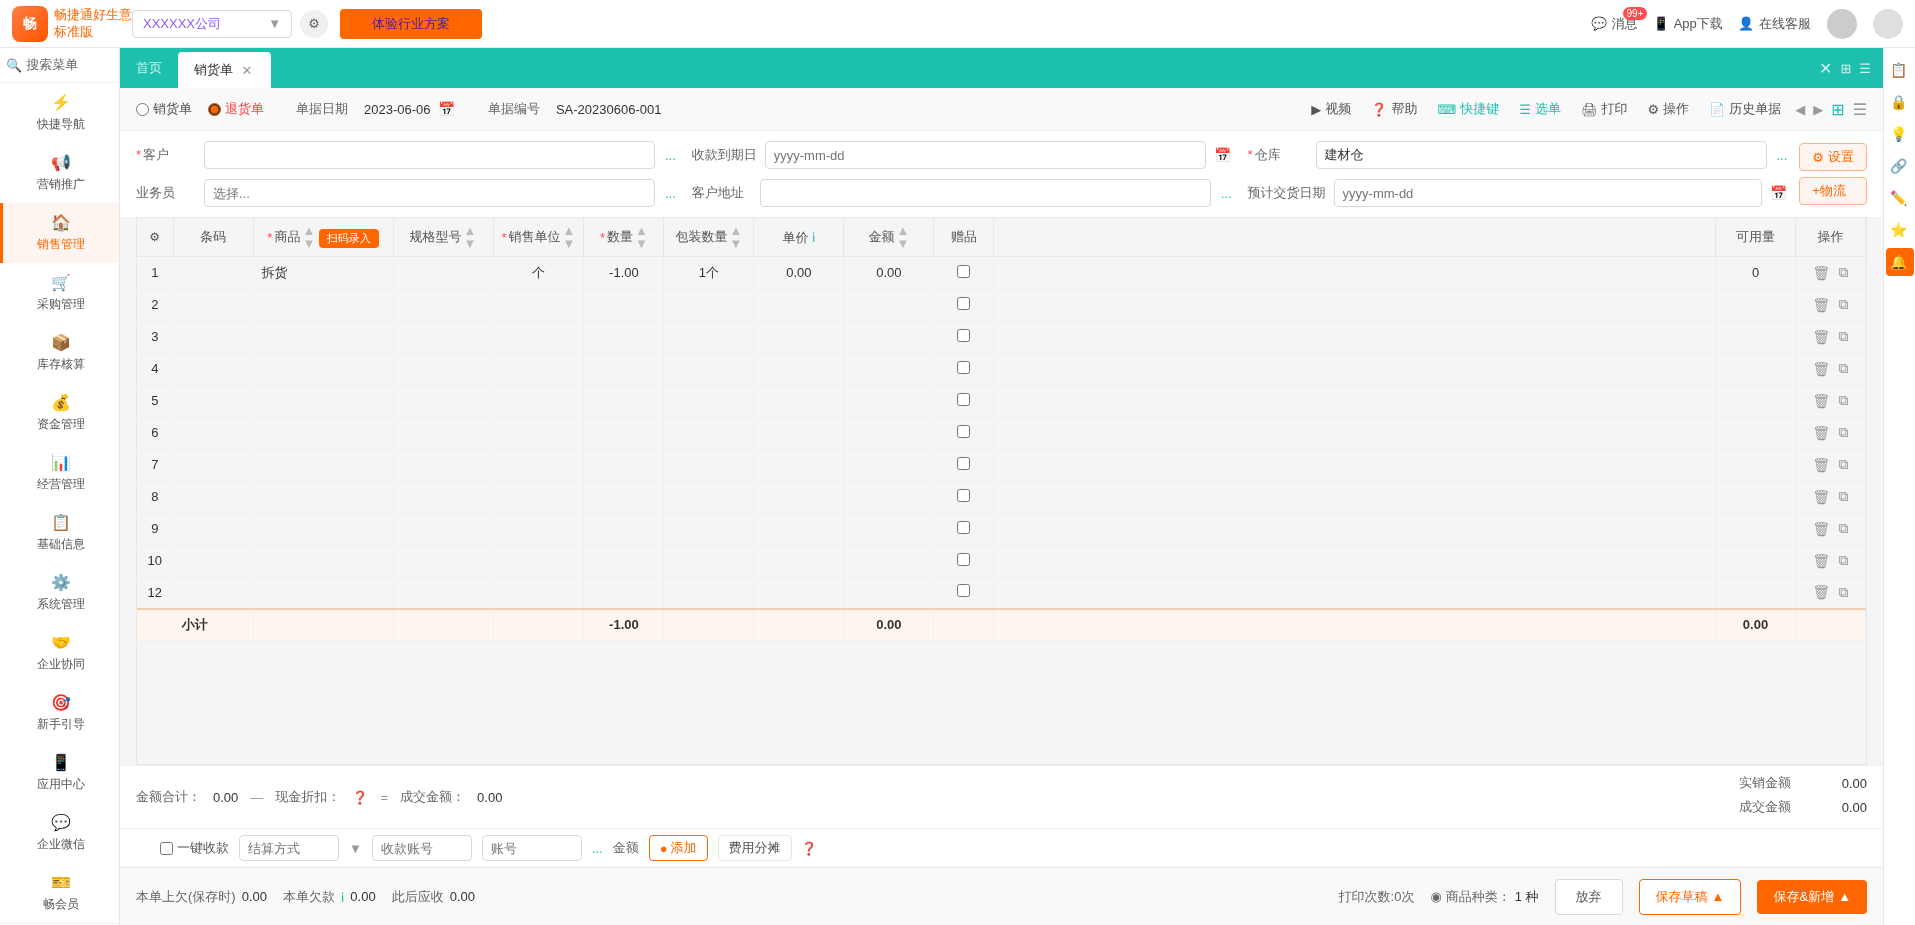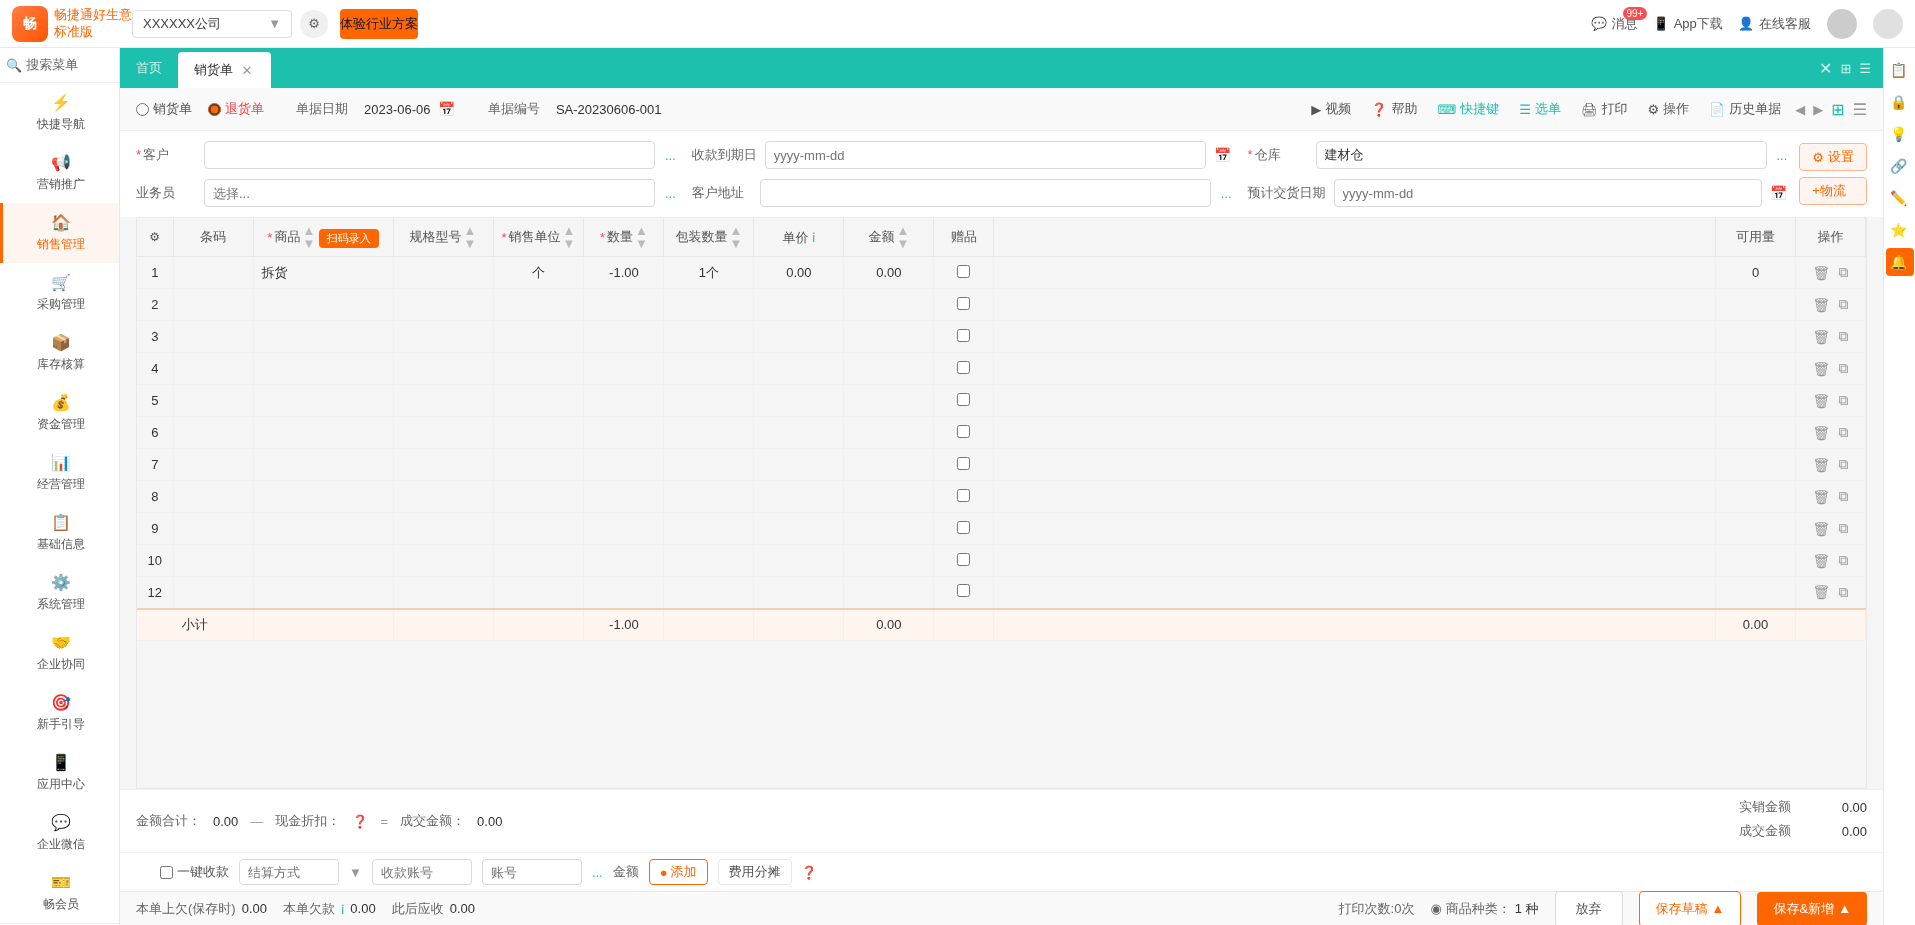--- a/index.html
+++ b/index.html
@@ -4,23 +4,23 @@
   <style>
     * { box-sizing: border-box; margin: 0; padding: 0; font-family: 'Microsoft YaHei', Arial, sans-serif; font-size: 13px; }
     body { width: 1915px; height: 925px; overflow: hidden; background: #f5f5f5; display: flex; flex-direction: column; }
 
     
     .top-bar { height: 48px; background: #fff; display: flex; align-items: center; padding: 0 12px; border-bottom: 1px solid #e8e8e8; flex-shrink: 0; }
     .brand-logo { display: flex; align-items: center; gap: 6px; width: 120px; }
     .brand-icon { width: 36px; height: 36px; background: linear-gradient(135deg, #ff7d45, #ff5500); border-radius: 8px; display: flex; align-items: center; justify-content: center; color: #fff; font-weight: bold; font-size: 14px; }
     .brand-text { font-size: 11px; color: #ff6600; line-height: 1.3; }
     .company-selector { display: flex; align-items: center; gap: 6px; border: 1px solid #ddd; border-radius: 4px; padding: 4px 10px; cursor: pointer; min-width: 160px; }
-    .company-name { flex: 1; color: #404040; }
+    .company-name { flex: 1; color: #8b5cf6; }
     .chevron-down { color: #999; }
-    .top-btn-trial { background: #ff6600; color: #0f172a; border: none; border-radius: 4px; padding: 6px 0; cursor: pointer; font-size: 13px; margin-left: 12px; }
+    .top-btn-trial { background: #ff6600; color: #4c1d95; border: none; border-radius: 4px; padding: 6px 32px; cursor: pointer; font-size: 13px; margin-left: 12px; }
     .top-right { margin-left: auto; display: flex; align-items: center; gap: 16px; }
     .top-icon-item { display: flex; align-items: center; gap: 4px; cursor: pointer; color: #555; position: relative; }
     .badge { background: #ff4d4f; color: #fff; border-radius: 10px; font-size: 10px; padding: 1px 4px; position: absolute; top: -8px; right: -10px; }
     .user-avatar { width: 30px; height: 30px; border-radius: 50%; background: #ccc; }
     .gear-icon-top { width: 28px; height: 28px; background: #f0f0f0; border-radius: 50%; display: flex; align-items: center; justify-content: center; cursor: pointer; color: #666; }
 
     
     .main-layout { display: flex; flex: 1; overflow: hidden; }
 
     
@@ -71,21 +71,21 @@
     .col-packqty { width: 90px; }
     .col-price { width: 90px; }
     .col-amount { width: 90px; }
     .col-gift { width: 60px; }
     .col-avail { width: 80px; }
     .col-ops { width: 70px; }
     .scan-btn { background: #ff6600; color: #fff; border: none; border-radius: 4px; padding: 2px 8px; cursor: pointer; font-size: 11px; }
     .qty-red { color: #ff4d4f; }
     .ops-icons { display: flex; align-items: center; justify-content: center; gap: 8px; }
     .op-icon { color: #999; cursor: pointer; font-size: 14px; }
-    .subtotal-row td { background: #fef6ee; font-weight: 400; border-top: 2px solid #f0d0b0; }
+    .subtotal-row td { background: #fef6ee; font-weight: 700; border-top: 2px solid #f0d0b0; }
     .th-sort { display: inline-flex; align-items: center; gap: 2px; }
     .sort-arrows { display: flex; flex-direction: column; font-size: 8px; color: #bbb; line-height: 1; }
     .settings-th { cursor: pointer; }
 
     
     .bottom-bar { padding: 8px 16px; background: #fff; border-top: 1px solid #f0f0f0; display: flex; align-items: center; gap: 12px; flex-shrink: 0; }
     .total-label { color: #666; }
     .total-val { color: #333; font-weight: 500; }
     .dash { color: #999; }
     .equal { color: #999; }
@@ -95,21 +95,21 @@
     
     .payment-row { padding: 6px 16px; background: #fff; border-top: 1px solid #f0f0f0; display: flex; align-items: center; gap: 10px; flex-shrink: 0; }
     .checkbox-label { display: flex; align-items: center; gap: 4px; color: #555; cursor: pointer; padding-left: 24px; }
     .payment-input { border: 1px solid #d9d9d9; border-radius: 4px; padding: 3px 8px; height: 26px; width: 100px; }
     .payment-dots { color: #1dbfad; cursor: pointer; }
     .add-btn { background: #fff; border: 1px solid #ff6600; color: #ff6600; border-radius: 4px; padding: 3px 10px; cursor: pointer; display: flex; align-items: center; gap: 3px; }
     .fee-split-btn { background: #fff; border: 1px solid #e8e8e8; border-radius: 4px; padding: 3px 10px; cursor: pointer; color: #555; }
     .help-icon { color: #1dbfad; cursor: pointer; }
 
     
-    .footer-bar { height: 34px; background: #f9f9f9; border-top: 1px solid #e8e8e8; display: flex; align-items: center; padding: 0 16px; flex-shrink: 0; gap: 16px; }
+    .footer-bar { height: 58px; background: #f9f9f9; border-top: 1px solid #e8e8e8; display: flex; align-items: center; padding: 0 16px; flex-shrink: 0; gap: 16px; }
     .footer-stat { display: flex; align-items: center; gap: 6px; color: #666; }
     .footer-stat-val { color: #333; font-weight: 500; }
     .footer-right { margin-left: auto; display: flex; align-items: center; gap: 16px; }
     .print-info { color: #666; }
     .product-kind { color: #666; display: flex; align-items: center; gap: 4px; cursor: pointer; }
     .product-kind-val { color: #333; font-weight: 500; }
     .footer-btn-abandon { background: #fff; border: 1px solid #d9d9d9; color: #555; border-radius: 4px; padding: 8px 20px; cursor: pointer; font-size: 13px; }
     .footer-btn-draft { background: #fff; border: 1px solid #ff6600; color: #ff6600; border-radius: 4px; padding: 8px 16px; cursor: pointer; font-size: 13px; display: flex; align-items: center; gap: 4px; }
     .footer-btn-save { background: #ff6600; border: none; color: #fff; border-radius: 4px; padding: 8px 16px; cursor: pointer; font-size: 13px; display: flex; align-items: center; gap: 4px; }
 

